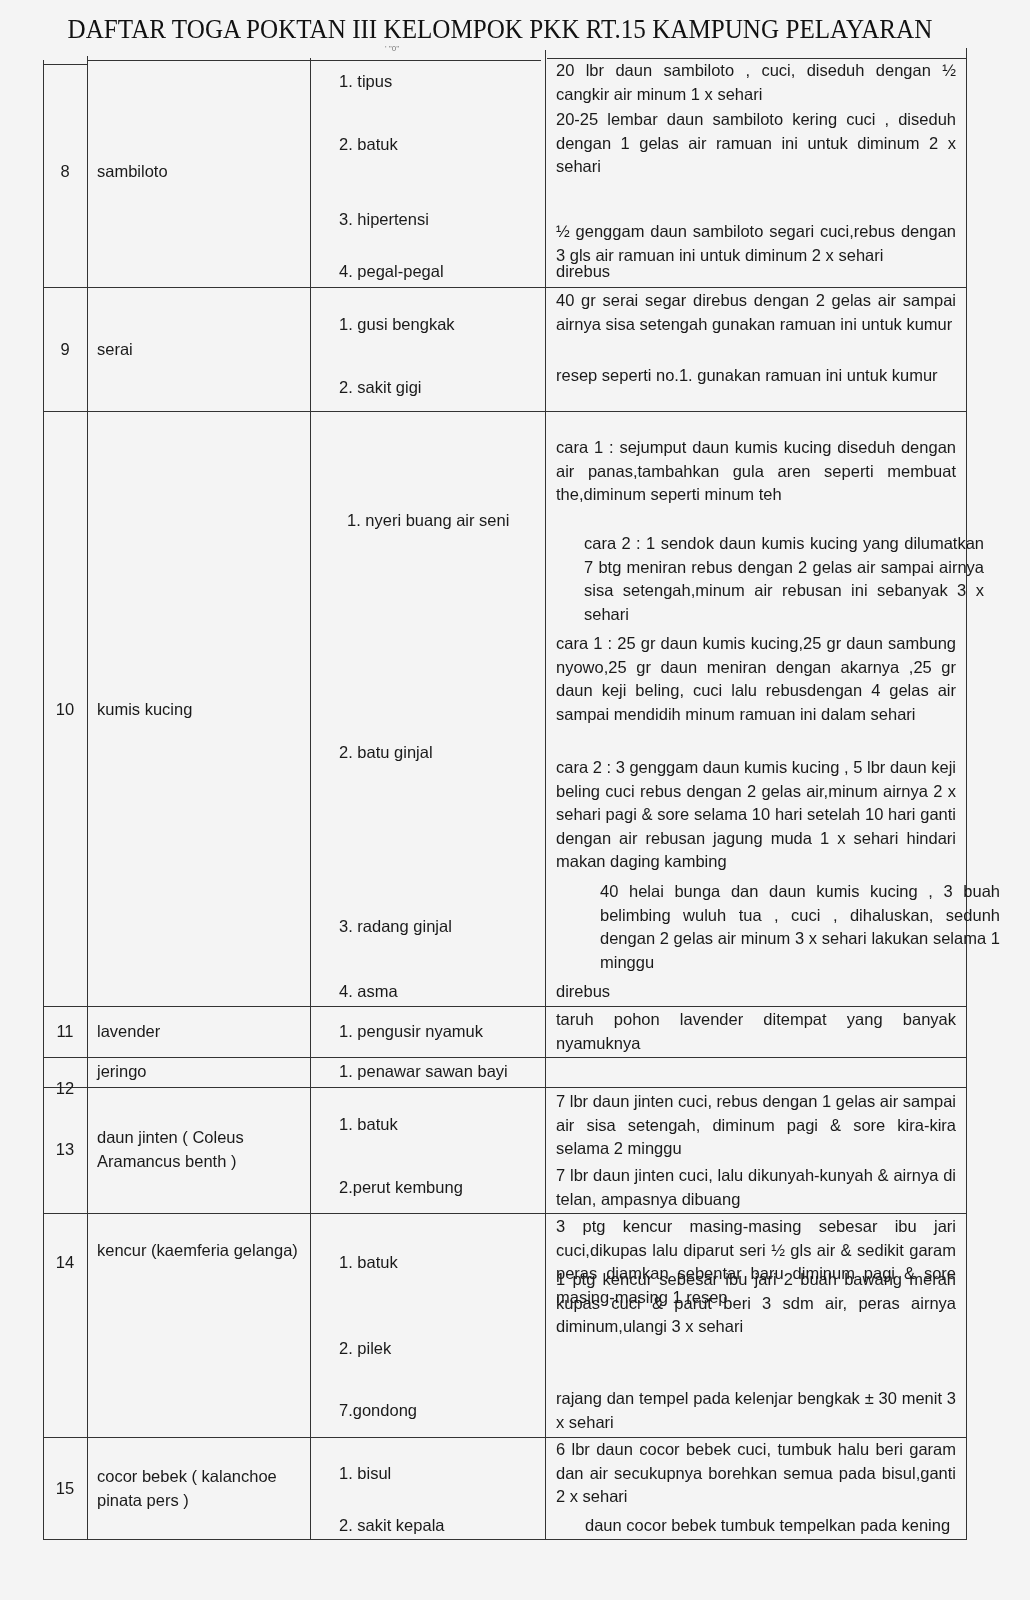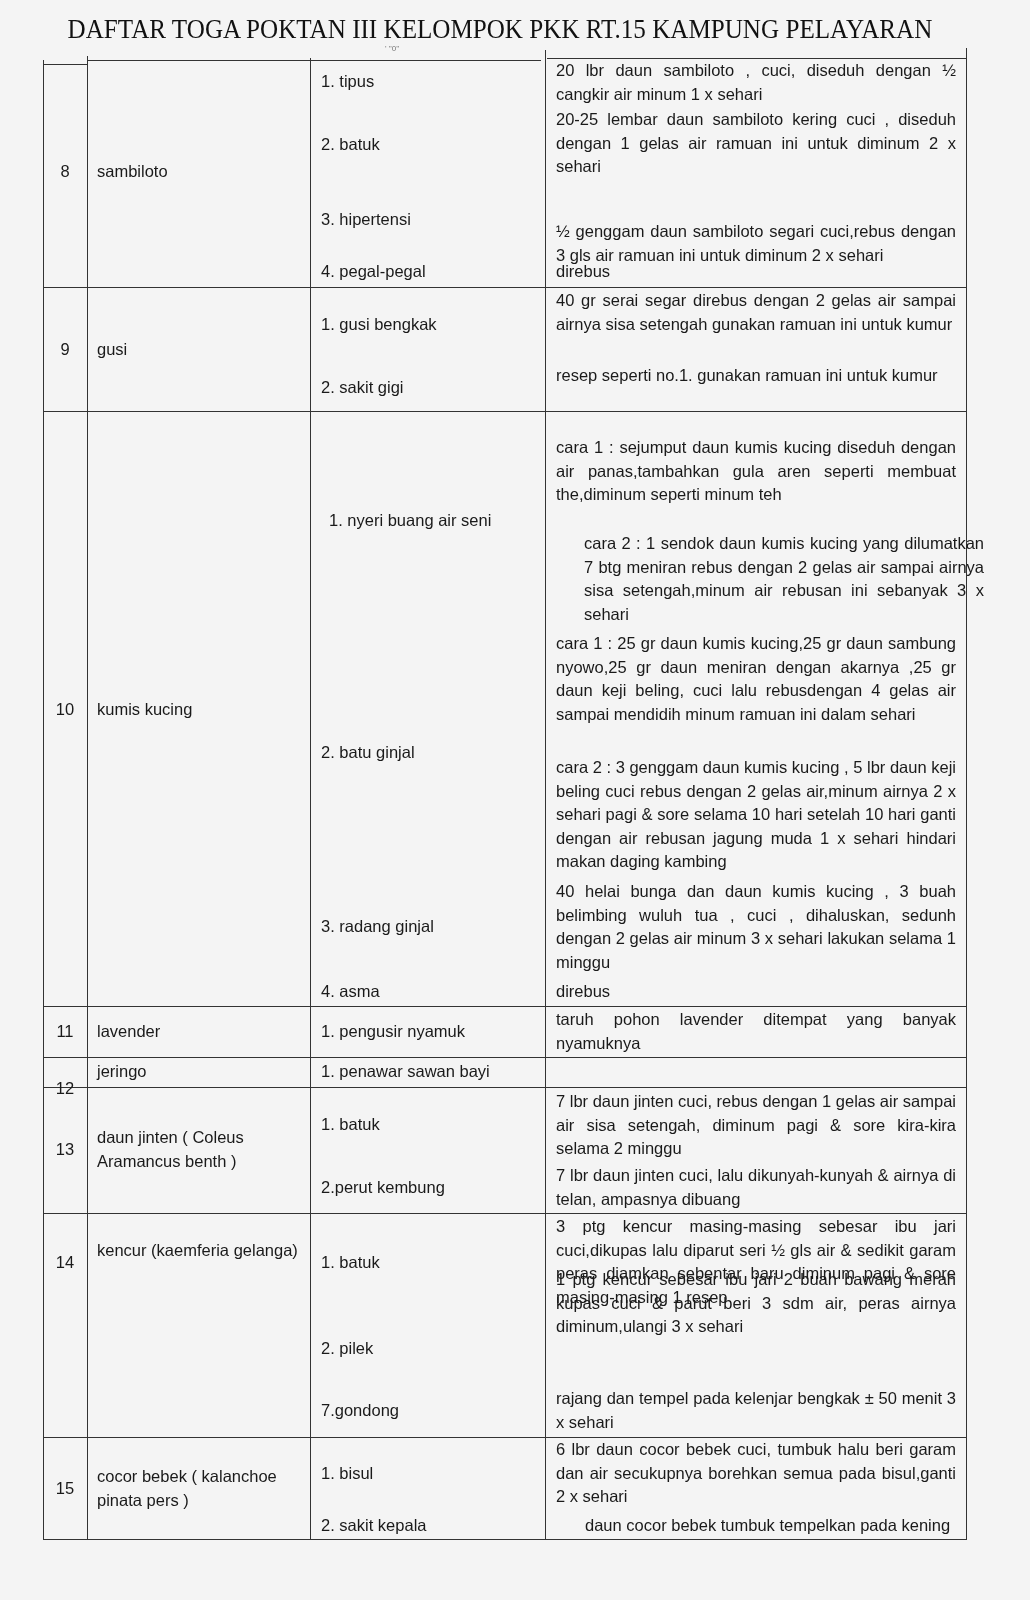--- a/index.html
+++ b/index.html
@@ -15,21 +15,21 @@
   .title-hdr-fragment {
     position:absolute; left:385px; top:44px; font-size:8px; color:#777;
     font-family:"Liberation Sans", sans-serif;
   }
   .table { position:absolute; left:0; top:0; width:1030px; height:1600px; }
   .hline { position:absolute; height:0; border-top:1.5px solid #333; }
   .vline { position:absolute; width:0; border-left:1.5px solid #333; }
   .cell { position:absolute; font-size:16.5px; line-height:23.5px; }
   .num { text-align:center; width:44px; left:43px; }
   .plant { left:97px; width:210px; }
-  .use { left:321px; width:220px; white-space:nowrap; }
+  .use { left:339px; width:220px; white-space:nowrap; }
   .recipe { left:556px; width:400px; text-align:justify; text-align-last:left; }
 </style>
 </head>
 <body>
 
 <div class="title">DAFTAR TOGA POKTAN III KELOMPOK PKK RT.15 KAMPUNG PELAYARAN</div>
 <div class="title-hdr-fragment">' ''0''</div>
 
 <div class="table">
 
@@ -60,39 +60,39 @@
     <div class="cell use" style="top:208px;">3. hipertensi</div>
     <div class="cell use" style="top:260px;">4. pegal-pegal</div>
     <div class="cell recipe" style="top:59px;">20 lbr daun sambiloto , cuci, diseduh dengan ½ cangkir air minum 1 x sehari</div>
     <div class="cell recipe" style="top:108px;">20-25 lembar daun sambiloto kering cuci , diseduh dengan 1 gelas air ramuan ini untuk diminum 2 x sehari</div>
     <div class="cell recipe" style="top:184px;margin-top:36px;">½ genggam daun sambiloto segari cuci,rebus dengan 3 gls air ramuan ini untuk diminum 2 x sehari</div>
     <div class="cell recipe" style="top:260px;">direbus</div>
   </div>
 
   <div>
     <div class="cell num" style="top:338px;">9</div>
-    <div class="cell plant" style="top:338px;">gusi</div>
+    <div class="cell plant" style="top:338px;">serai</div>
     <div class="cell use" style="top:313px;">1. gusi bengkak</div>
     <div class="cell use" style="top:376px;">2. sakit gigi</div>
     <div class="cell recipe" style="top:289px;">40 gr serai segar direbus dengan 2 gelas air sampai airnya sisa setengah gunakan ramuan ini untuk kumur</div>
     <div class="cell recipe" style="top:364px;">resep seperti no.1. gunakan ramuan ini untuk kumur</div>
   </div>
 
   <div>
     <div class="cell num" style="top:698px;">10</div>
     <div class="cell plant" style="top:698px;">kumis kucing</div>
     <div class="cell use" style="top:509px;margin-left:8px;">1. nyeri buang air seni</div>
     <div class="cell use" style="top:741px;">2. batu ginjal</div>
     <div class="cell use" style="top:915px;">3. radang ginjal</div>
     <div class="cell use" style="top:980px;">4. asma</div>
     <div class="cell recipe" style="top:436px;">cara 1 : sejumput daun kumis kucing diseduh dengan air panas,tambahkan gula aren seperti membuat the,diminum seperti minum teh</div>
     <div class="cell recipe" style="top:532px;margin-left:28px;">cara 2 : 1 sendok daun kumis kucing yang dilumatkan 7 btg meniran rebus dengan 2 gelas air sampai airnya sisa setengah,minum air rebusan ini sebanyak 3 x sehari</div>
     <div class="cell recipe" style="top:632px;">cara 1 : 25 gr daun kumis kucing,25 gr daun sambung nyowo,25 gr daun meniran dengan akarnya ,25 gr daun keji beling, cuci lalu rebusdengan 4 gelas air sampai mendidih minum ramuan ini dalam sehari</div>
     <div class="cell recipe" style="top:756px;">cara 2 : 3 genggam daun kumis kucing , 5 lbr daun keji beling cuci rebus dengan 2 gelas air,minum airnya 2 x sehari pagi &amp; sore selama 10 hari setelah 10 hari ganti dengan air rebusan jagung muda 1 x sehari hindari makan daging kambing</div>
-    <div class="cell recipe" style="top:880px;">40 helai bunga dan daun kumis kucing , 3 buah belimbing wuluh tua , cuci , dihaluskan, sedunh dengan 2 gelas air minum 3 x sehari  lakukan selama 1 minggu</div>
+    <div class="cell recipe" style="top:880px;margin-left:44px;">40 helai bunga dan daun kumis kucing , 3 buah belimbing wuluh tua , cuci , dihaluskan, sedunh dengan 2 gelas air minum 3 x sehari  lakukan selama 1 minggu</div>
     <div class="cell recipe" style="top:980px;">direbus</div>
   </div>
 
   <div>
     <div class="cell num" style="top:1020px;">11</div>
     <div class="cell plant" style="top:1020px;">lavender</div>
     <div class="cell use" style="top:1020px;">1. pengusir nyamuk</div>
     <div class="cell recipe" style="top:1008px;">taruh pohon lavender ditempat yang banyak nyamuknya</div>
   </div>
 
@@ -113,21 +113,21 @@
   </div>
 
   <div>
     <div class="cell num" style="top:1251px;">14</div>
     <div class="cell plant" style="top:1239px;">kencur (kaemferia gelanga)</div>
     <div class="cell use" style="top:1251px;">1. batuk</div>
     <div class="cell use" style="top:1337px;">2. pilek</div>
     <div class="cell use" style="top:1399px;">7.gondong</div>
     <div class="cell recipe" style="top:1215px;">3 ptg kencur masing-masing sebesar ibu jari cuci,dikupas lalu diparut seri ½ gls air &amp; sedikit garam peras diamkan sebentar baru diminum pagi &amp; sore masing-masing 1 resep</div>
     <div class="cell recipe" style="top:1268px;">1 ptg kencur sebesar ibu jari 2 buah bawang merah kupas cuci &amp; parut beri 3 sdm air, peras airnya diminum,ulangi 3 x sehari</div>
-    <div class="cell recipe" style="top:1387px;">rajang dan tempel pada kelenjar bengkak ± 50 menit 3 x sehari</div>
+    <div class="cell recipe" style="top:1387px;">rajang dan tempel pada kelenjar bengkak ± 30 menit 3 x sehari</div>
   </div>
 
   <div>
     <div class="cell num" style="top:1477px;">15</div>
     <div class="cell plant" style="top:1465px;">cocor bebek ( kalanchoe pinata pers )</div>
     <div class="cell use" style="top:1462px;">1. bisul</div>
     <div class="cell use" style="top:1514px;">2. sakit kepala</div>
     <div class="cell recipe" style="top:1438px;">6 lbr daun cocor bebek cuci, tumbuk halu beri garam dan air secukupnya borehkan semua pada bisul,ganti 2 x sehari</div>
     <div class="cell recipe" style="top:1514px;margin-left:29px;">daun cocor bebek tumbuk tempelkan pada kening</div>
   </div>

